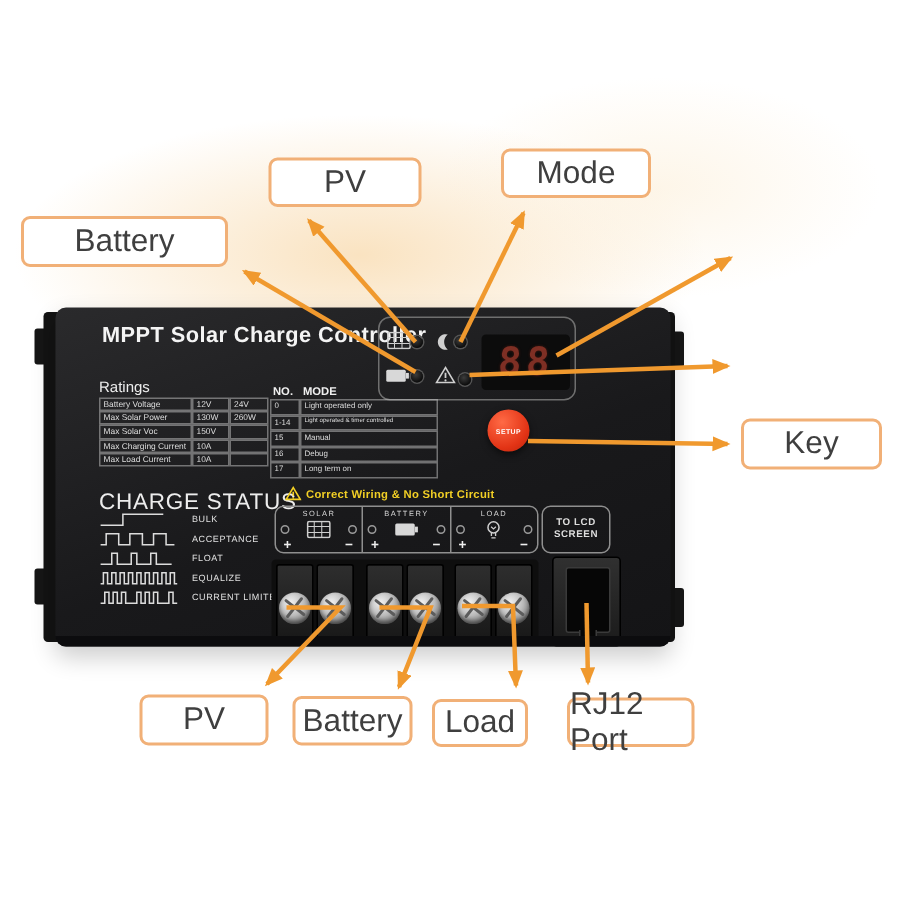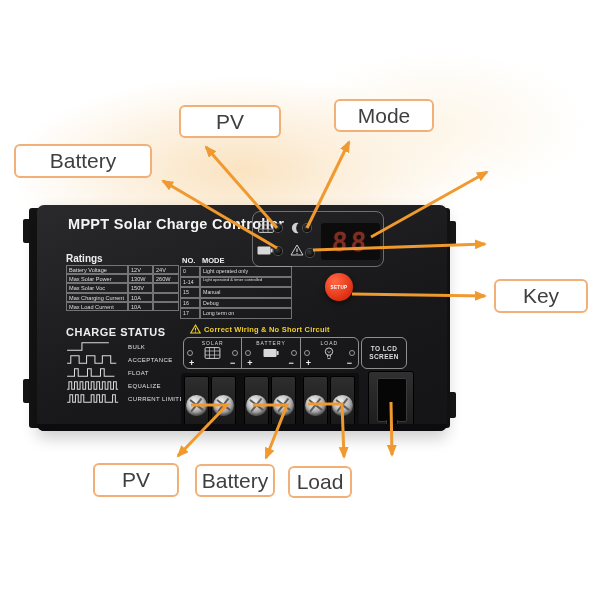--- a/index.html
+++ b/index.html
@@ -26,21 +26,21 @@
   .seg-display{position:absolute;left:68px;top:11px;width:59px;height:37px;background:#0c0c0c;border-radius:3px;
                display:flex;align-items:center;justify-content:center;}
   .seg-digits{font-family:"DejaVu Sans Mono",monospace;font-size:26px;font-weight:bold;color:#7e2f24;
               letter-spacing:3px;transform:skewX(-4deg);text-shadow:0 0 2px rgba(170,45,25,.35);}
 
   .setup-btn{position:absolute;left:288px;top:68px;width:28px;height:28px;border-radius:50%;
              background:radial-gradient(circle at 35% 30%,#ff6a45,#e23315 65%,#b8240c);
              box-shadow:0 2px 5px rgba(0,0,0,.55);display:flex;align-items:center;justify-content:center;
              color:#fff;font-size:4.6px;font-weight:bold;letter-spacing:.3px;}
 
-  .sec-head{position:absolute;font-weight:bold;color:#ededed;}
+  .sec-head{position:absolute;font-weight:normal;color:#ededed;}
   .r-table{position:absolute;left:29px;top:60px;width:113px;font-size:5.6px;color:#dedede;}
   .r-row{display:grid;grid-template-columns:62px 25px 26px;}
   .r-row span{border:0.6px solid rgba(200,200,200,.5);height:9.2px;line-height:8.4px;padding-left:2px;overflow:hidden;white-space:nowrap;}
 
   .m-head{position:absolute;left:143px;top:51px;width:112px;display:grid;grid-template-columns:20px 92px;
           font-size:7.5px;font-weight:bold;color:#f0f0f0;}
   .m-head span{padding-left:2px;}
   .m-table{position:absolute;left:143px;top:61px;width:112px;font-size:5.3px;color:#dedede;}
   .m-row{display:grid;grid-template-columns:20px 92px;}
   .m-row span{border:0.6px solid rgba(200,200,200,.5);min-height:9.2px;line-height:8.6px;padding-left:2px;overflow:hidden;}
@@ -193,21 +193,21 @@
           <span>16</span>
           <span class="m-desc">Debug</span>
         </div>
 
         <div class="m-row">
           <span>17</span>
           <span class="m-desc">Long term on</span>
         </div>
       </div>
 
-    <div class="sec-head" style="left:29px;top:121px;font-size:11px;letter-spacing:.5px;">CHARGE STATUS</div>
+    <div class="sec-head" style="left:29px;top:121px;font-size:15px;letter-spacing:.5px;">CHARGE STATUS</div>
     <div class="cs-rows">
 
         <div class="cs-row">
           <svg viewBox="0 0 60 14">
             <polyline points="1,11 17,11 17,3 46,3" fill="none" stroke="#dcdcdc" stroke-width="1.1"></polyline>
           </svg>
           <span class="cs-label">BULK</span>
         </div>
 
         <div class="cs-row">
@@ -350,13 +350,14 @@
     </g>
   </svg>
 
   <div class="box" style="left:179px;top:105px;width:102px;height:33px;">PV</div>
   <div class="box" style="left:334px;top:99px;width:100px;height:33px;">Mode</div>
   <div class="box" style="left:14px;top:144px;width:138px;height:34px;">Battery</div>
   <div class="box" style="left:494px;top:279px;width:94px;height:34px;">Key</div>
   <div class="box" style="left:93px;top:463px;width:86px;height:34px;">PV</div>
   <div class="box" style="left:195px;top:464px;width:80px;height:33px;">Battery</div>
   <div class="box" style="left:288px;top:466px;width:64px;height:32px;">Load</div>
+  <div class="box" style="left:378px;top:465px;width:85px;height:33px;">RJ12 Port</div>
 </div>
 
 </body></html>

